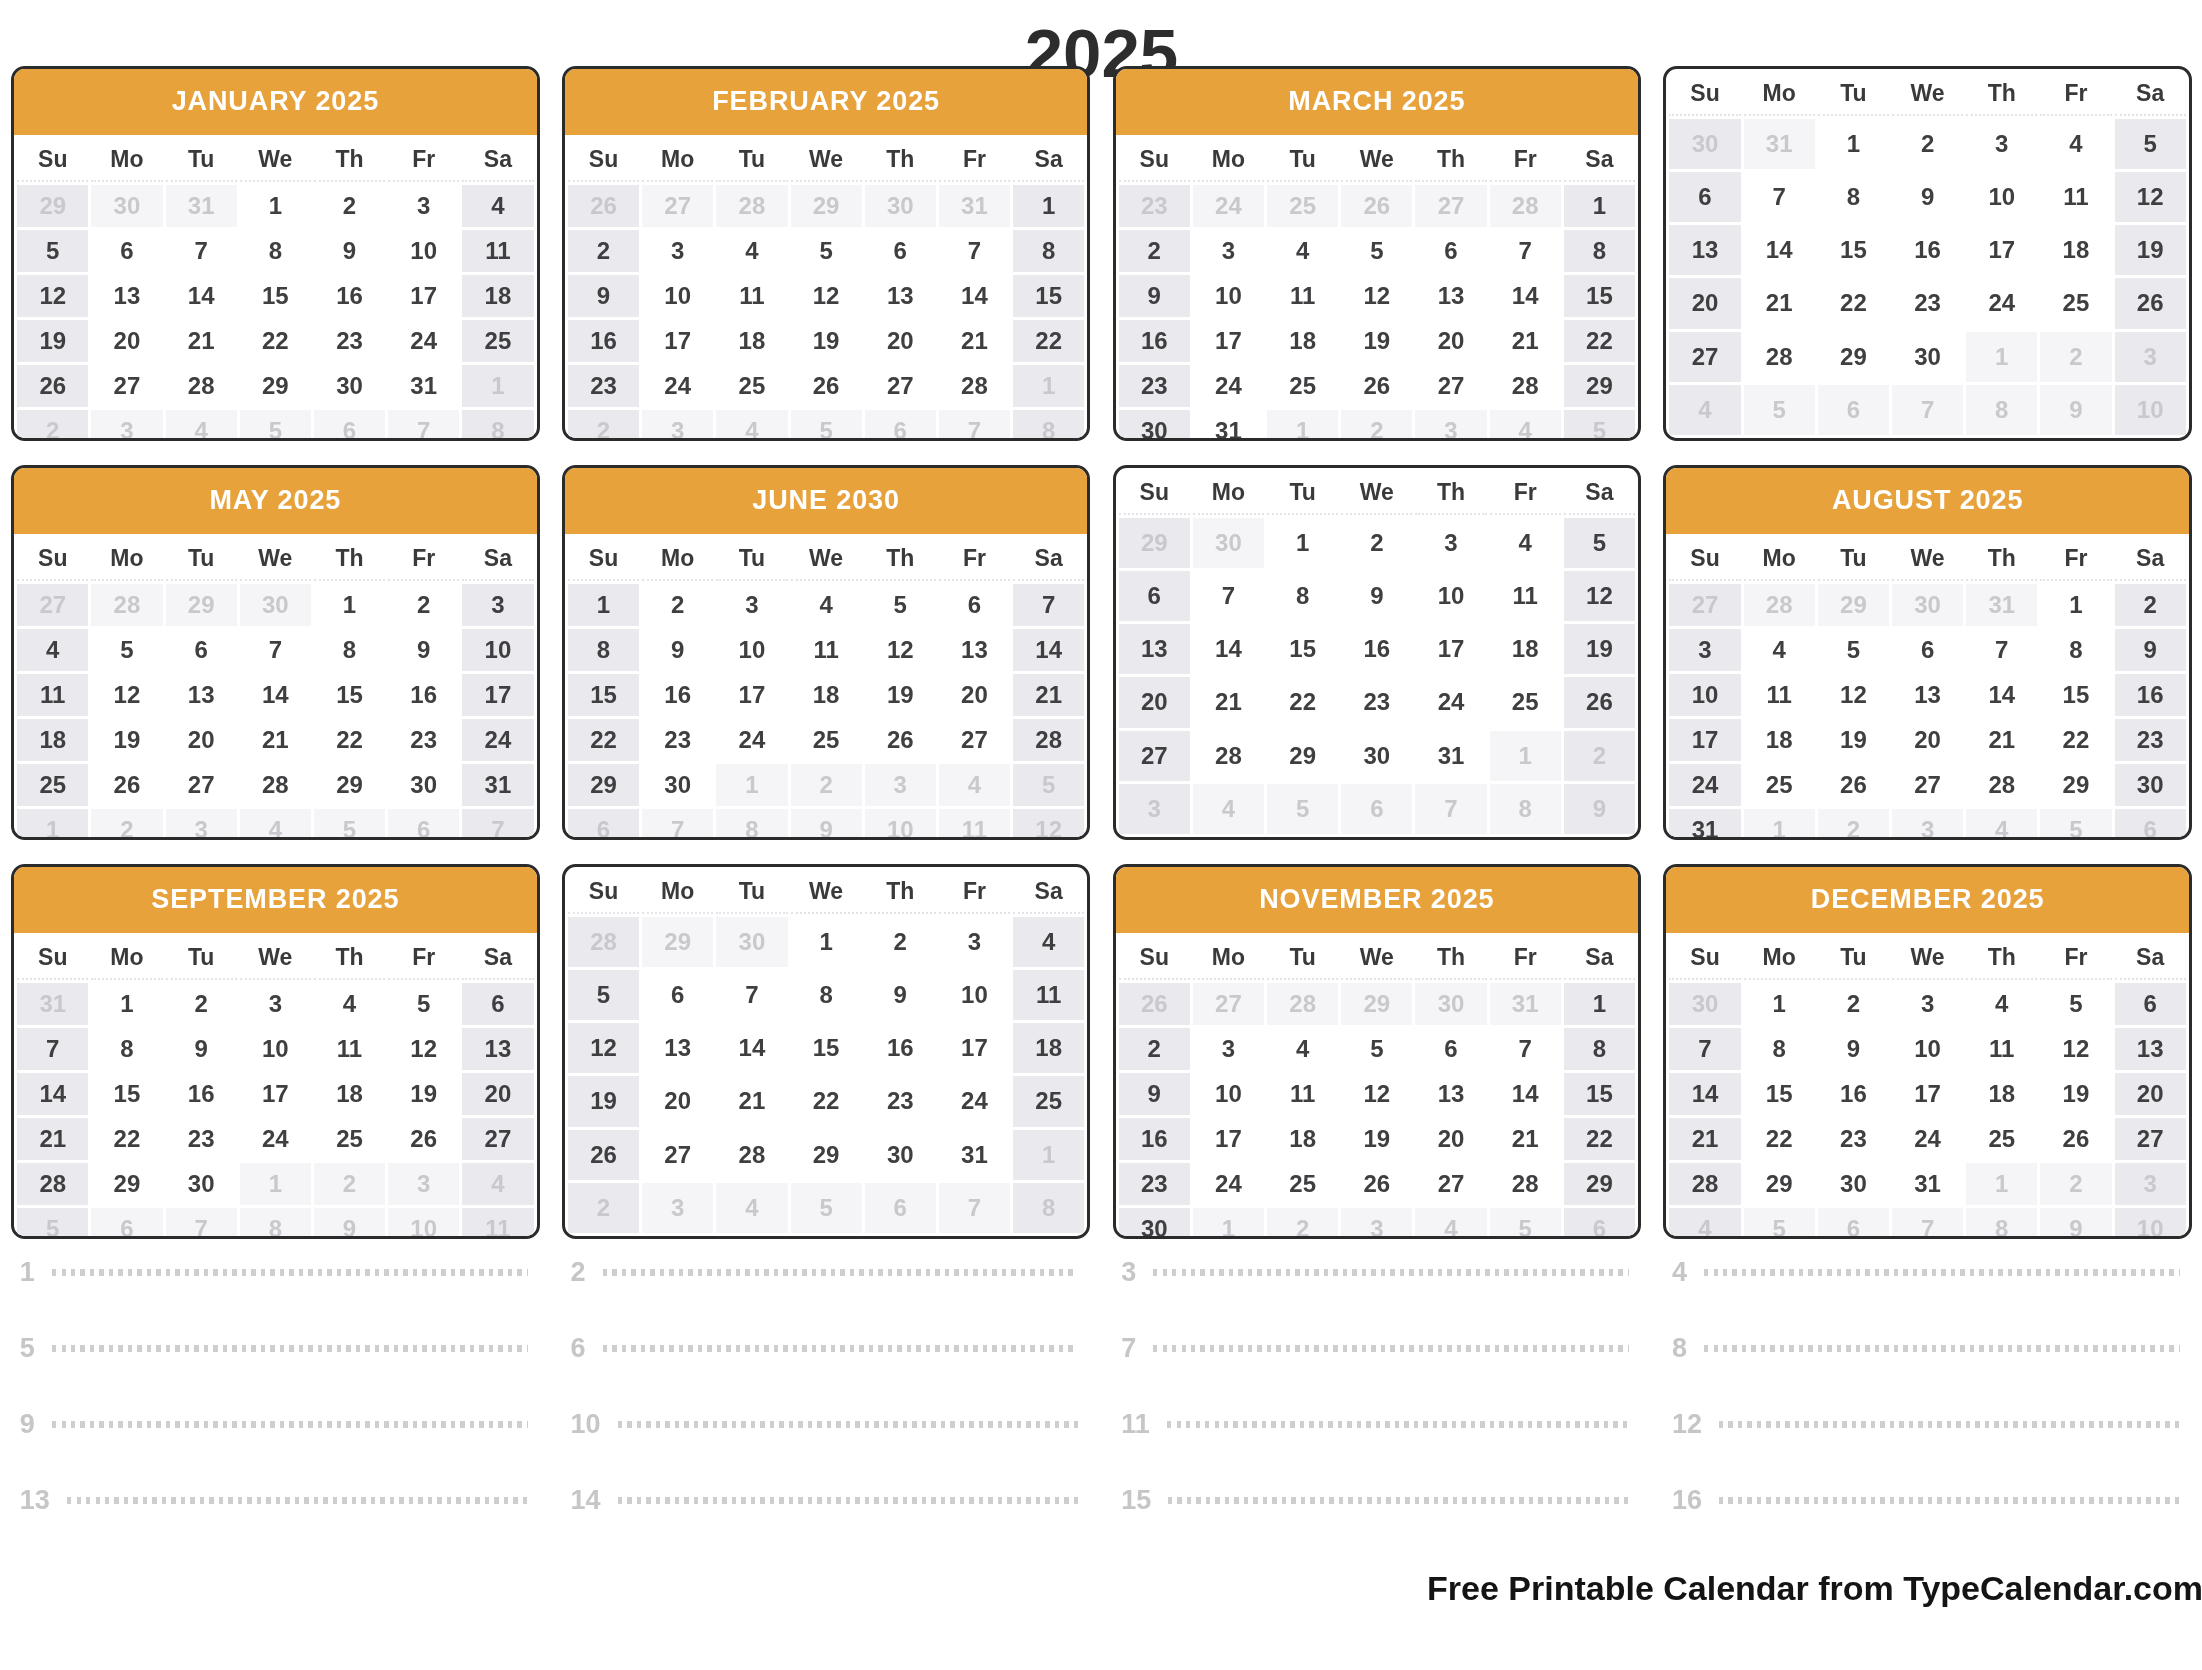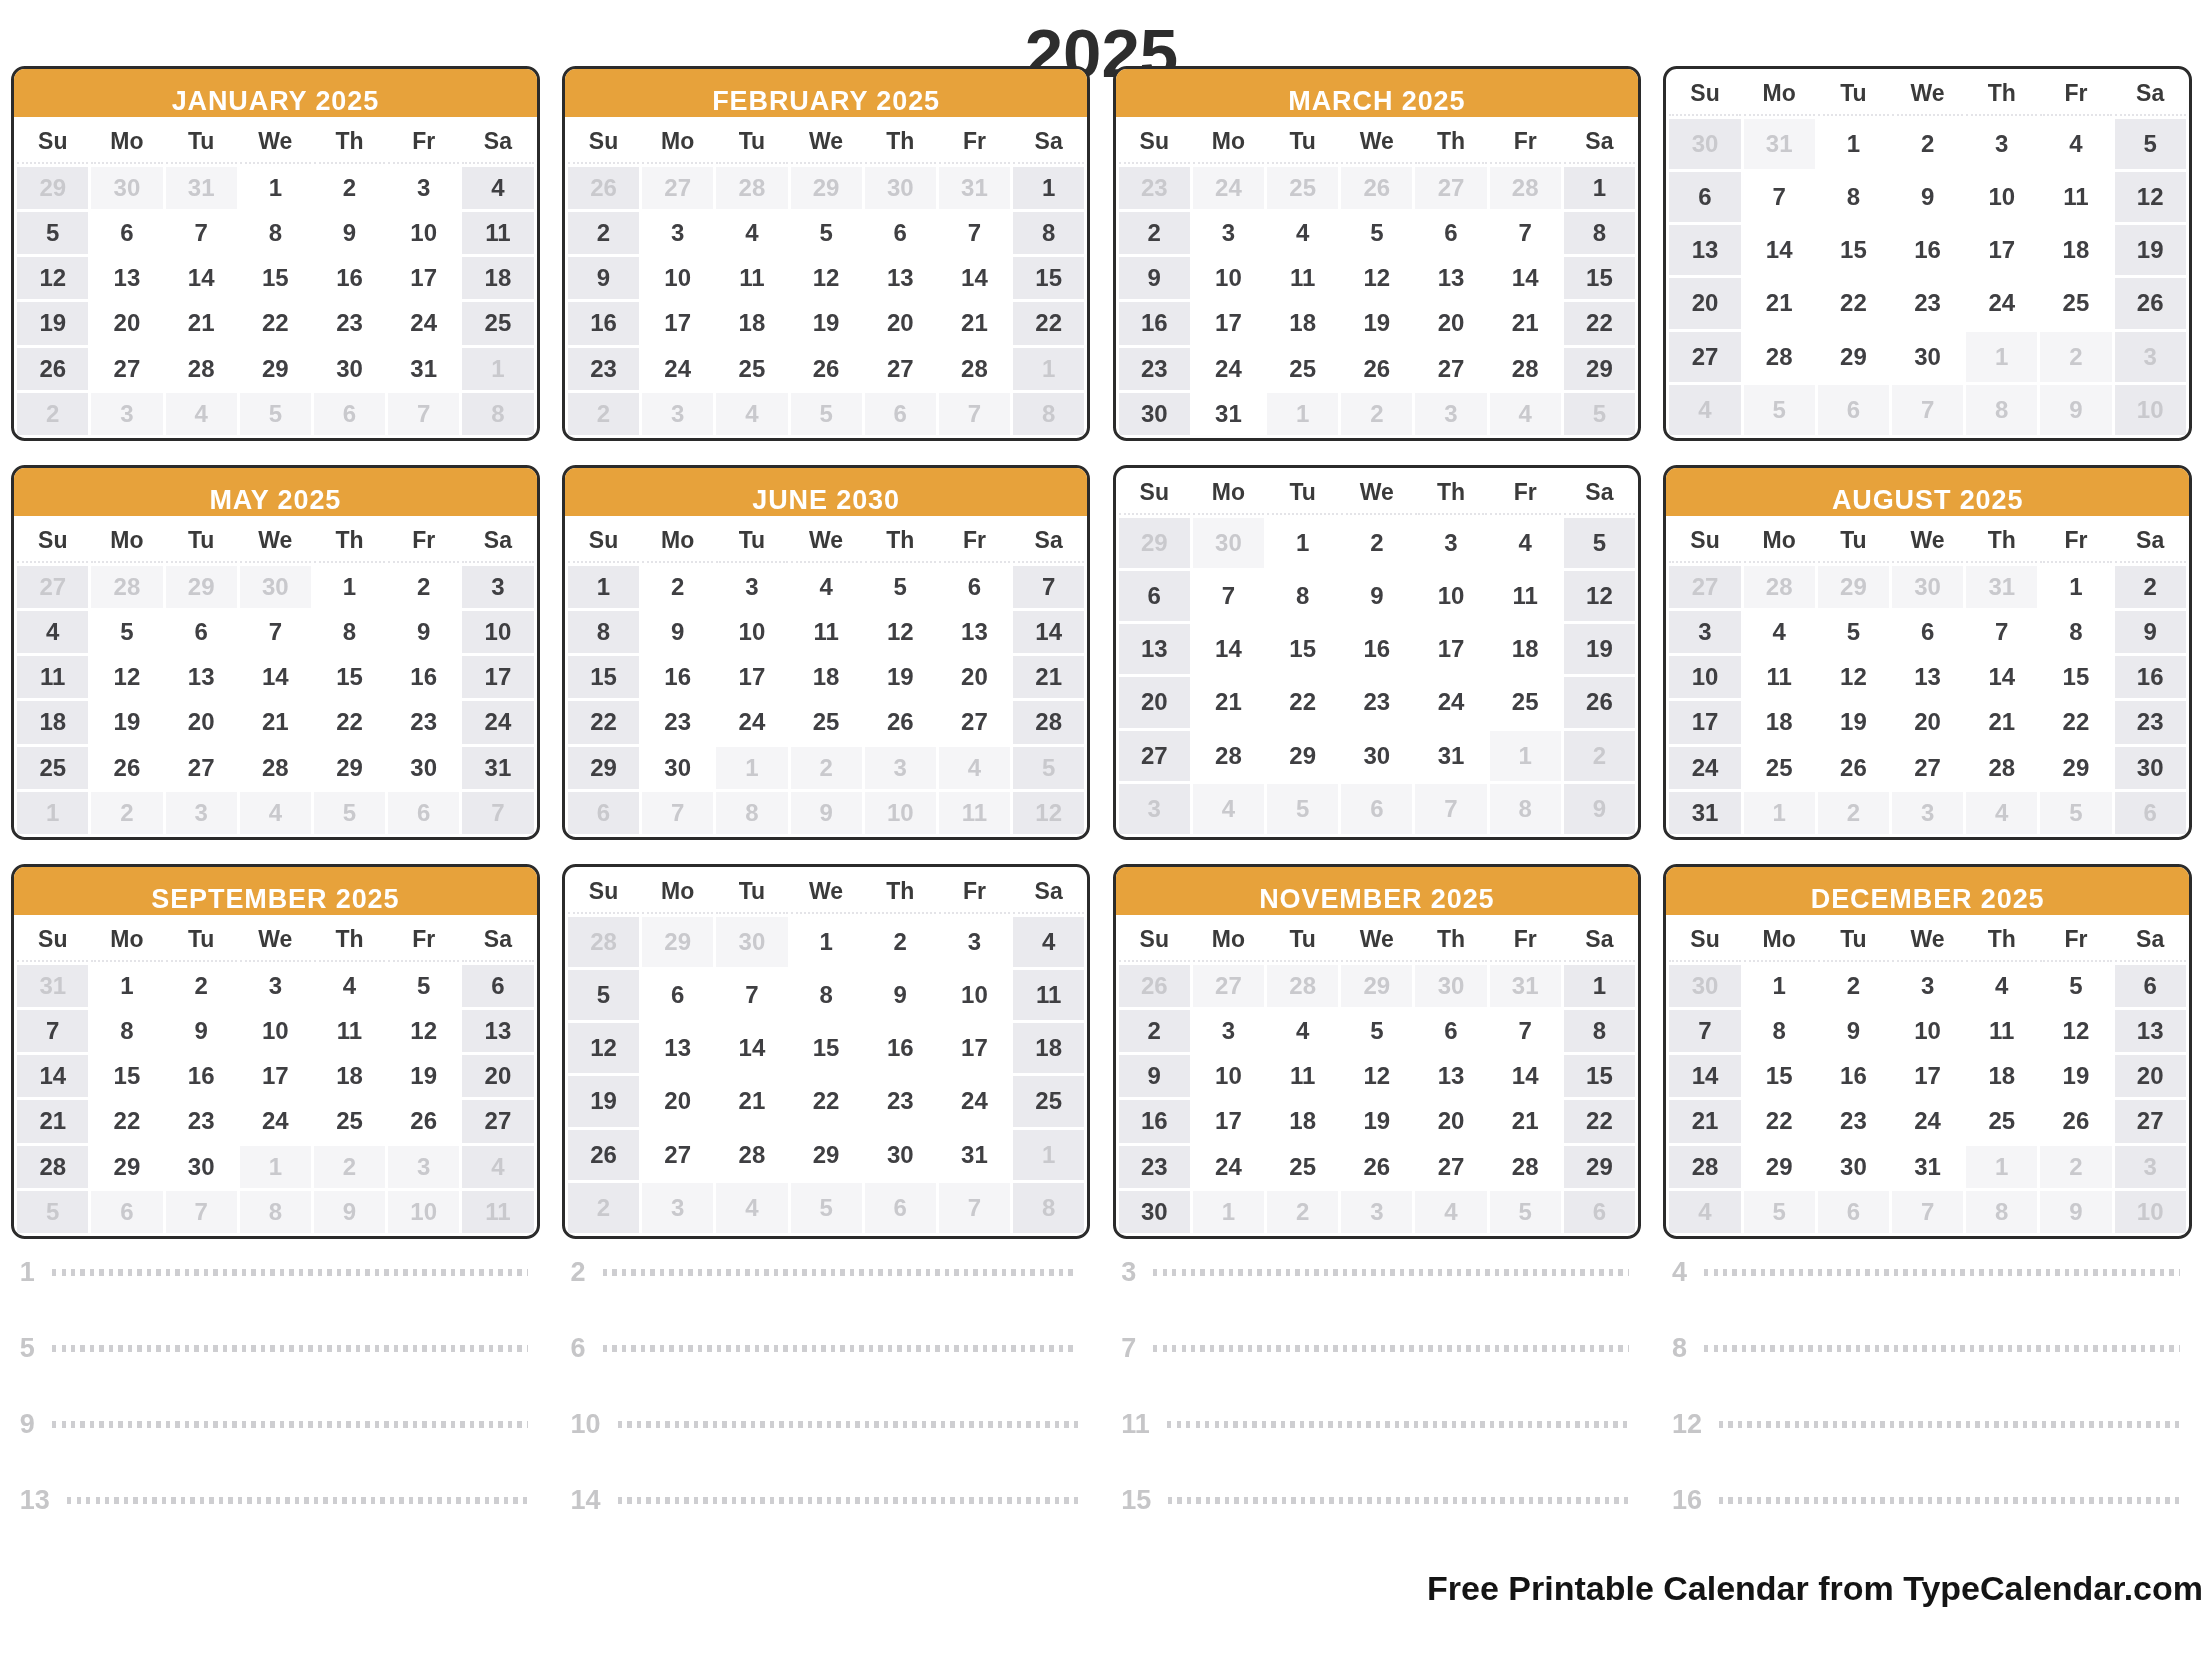--- a/index.html
+++ b/index.html
@@ -37,21 +37,21 @@
     display:flex;
     flex-direction:column;
   }
   .panel-header{
     background:#E7A23B;
     color:#ffffff;
     font-weight:bold;
     font-size:27px;
     letter-spacing:0.9px;
     text-align:center;
-    height:48px;
+    height:66px;
     line-height:64px;
     flex:0 0 auto;
   }
   table.month{
     flex:1 1 auto;
     width:100%;
     border-collapse:separate;
     border-spacing:3.4px;
     table-layout:fixed;
   }

